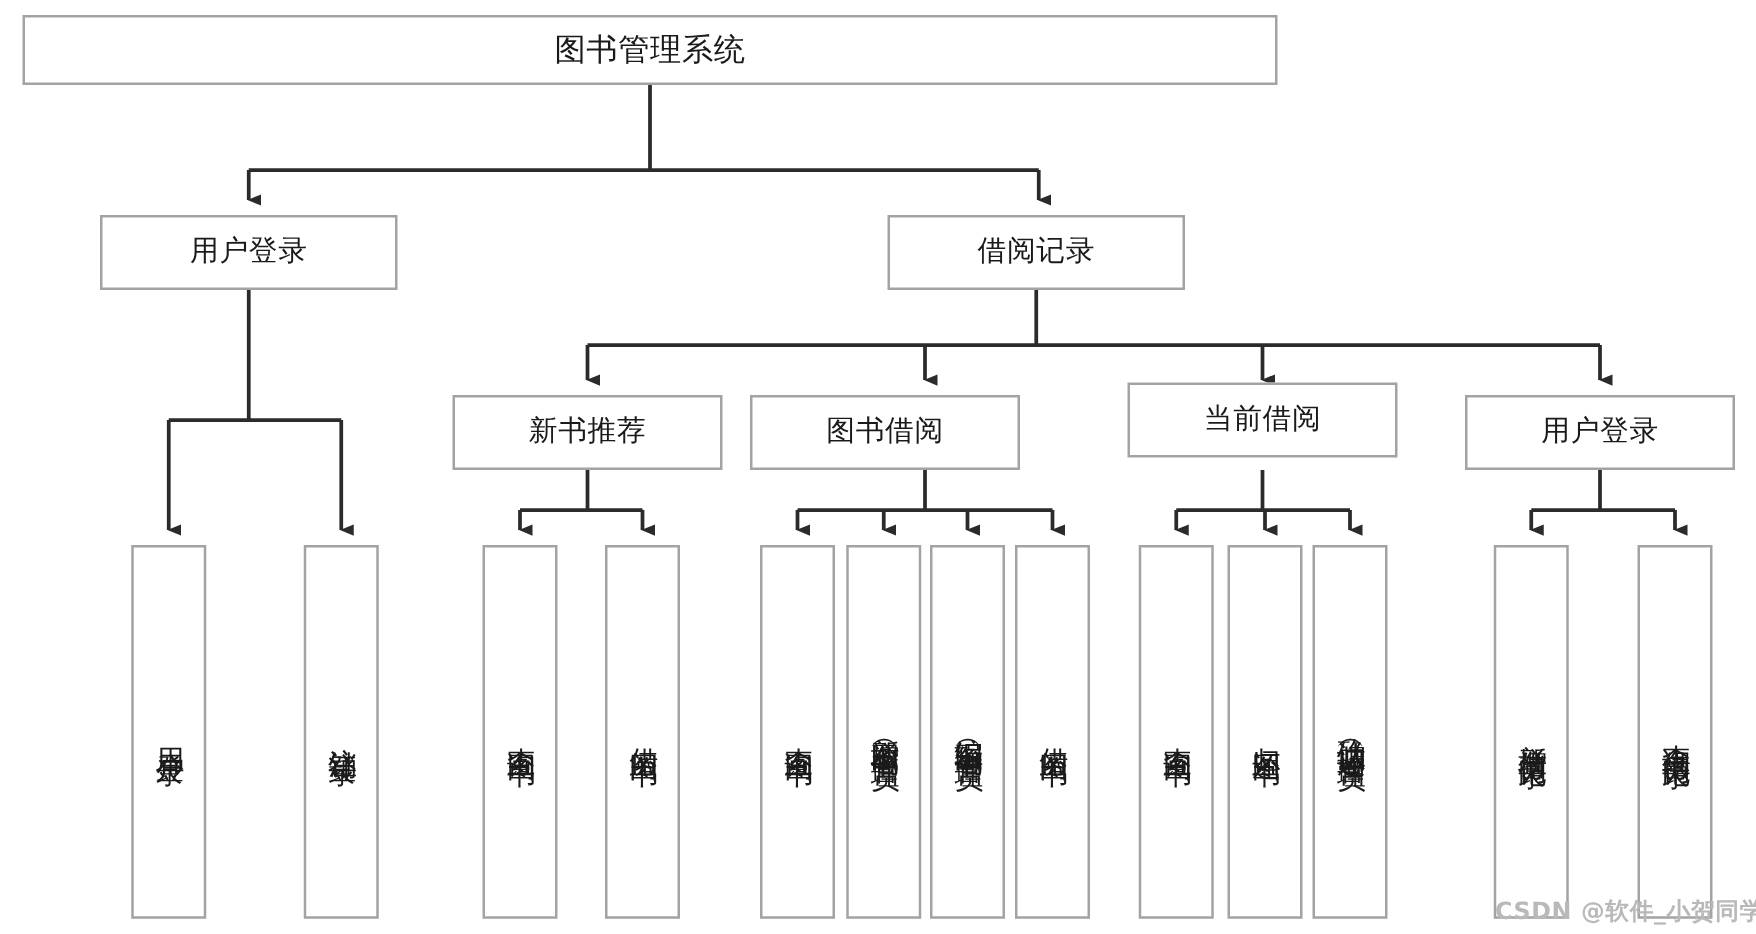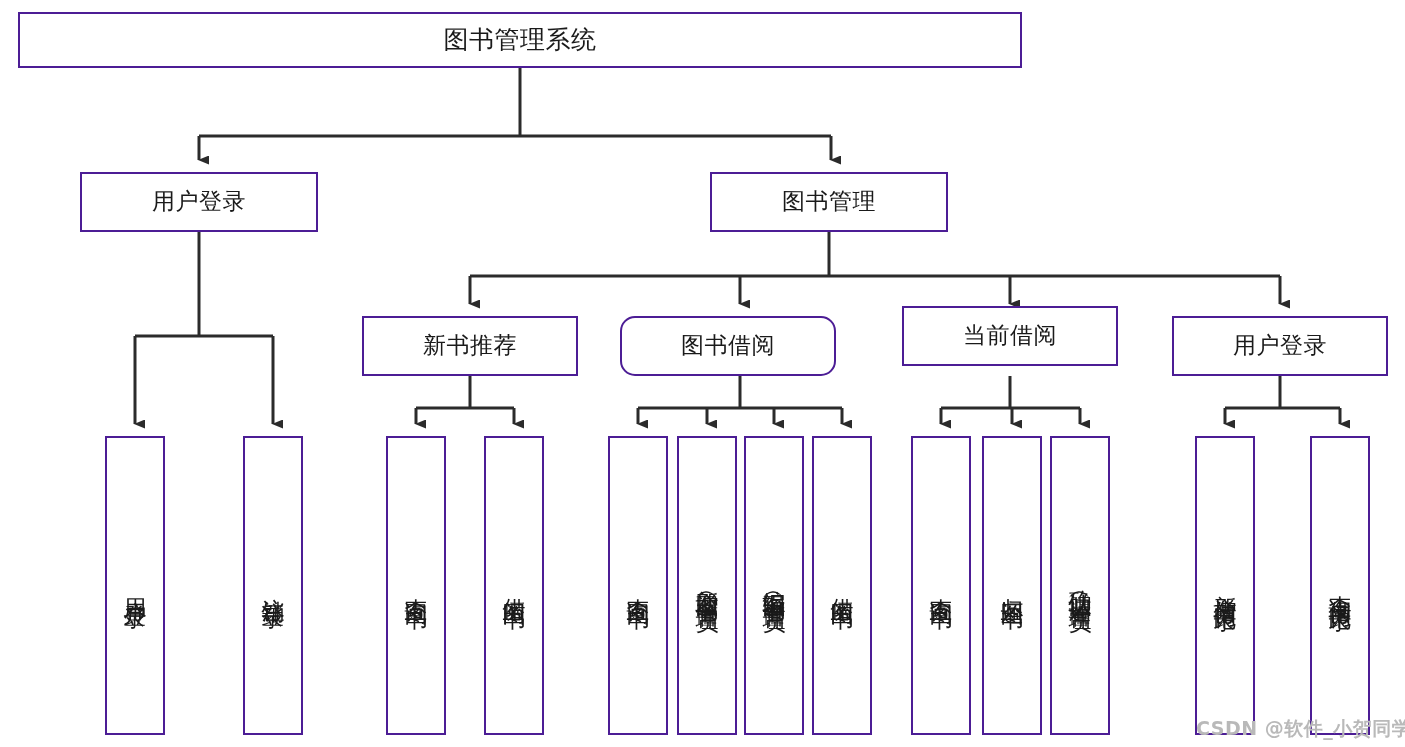--- a/index.html
+++ b/index.html
@@ -23,21 +23,21 @@
     left: 0;
     top: 0;
     width: 1405px;
     height: 747px;
     pointer-events: none;
   }
   .node {
     position: absolute;
     box-sizing: border-box;
     background: #ffffff;
-    border: 2px solid #4c1d95;
+    border: 2px solid #a3a3a3;
     display: flex;
     align-items: center;
     justify-content: center;
     z-index: 2;
   }
   .node .label {
     color: #1a1a1a;
     line-height: 1.12;
     letter-spacing: 0.5px;
     white-space: nowrap;
@@ -140,27 +140,27 @@
   </svg>
 
   <div class="node node-root" id="node-root" style="left: 18px; top: 12px; width: 1004px; height: 56px;">
     <span class="label">图书管理系统</span>
   </div>
 
   <div class="node node-l1" id="node-l1-0" style="left: 80px; top: 172px; width: 238px; height: 60px;">
     <span class="label">用户登录</span>
   </div>
   <div class="node node-l1" id="node-l1-1" style="left: 710px; top: 172px; width: 238px; height: 60px;">
-    <span class="label">图书管理</span>
+    <span class="label">借阅记录</span>
   </div>
 
   <div class="node node-l2" id="node-l2-0" style="left: 362px; top: 316px; width: 216px; height: 60px;">
     <span class="label">新书推荐</span>
   </div>
-  <div class="node node-l2" id="node-l2-1" style="left: 620px; top: 316px; width: 216px; height: 60px; border-radius: 15px;">
+  <div class="node node-l2" id="node-l2-1" style="left: 600px; top: 316px; width: 216px; height: 60px;">
     <span class="label">图书借阅</span>
   </div>
   <div class="node node-l2" id="node-l2-2" style="left: 902px; top: 306px; width: 216px; height: 60px;">
     <span class="label">当前借阅</span>
   </div>
   <div class="node node-l2" id="node-l2-3" style="left: 1172px; top: 316px; width: 216px; height: 60px;">
     <span class="label">用户登录</span>
   </div>
 
   <div class="node node-leaf" id="node-leaf-0" style="left: 105px; top: 436px; width: 60px; height: 299px;">

